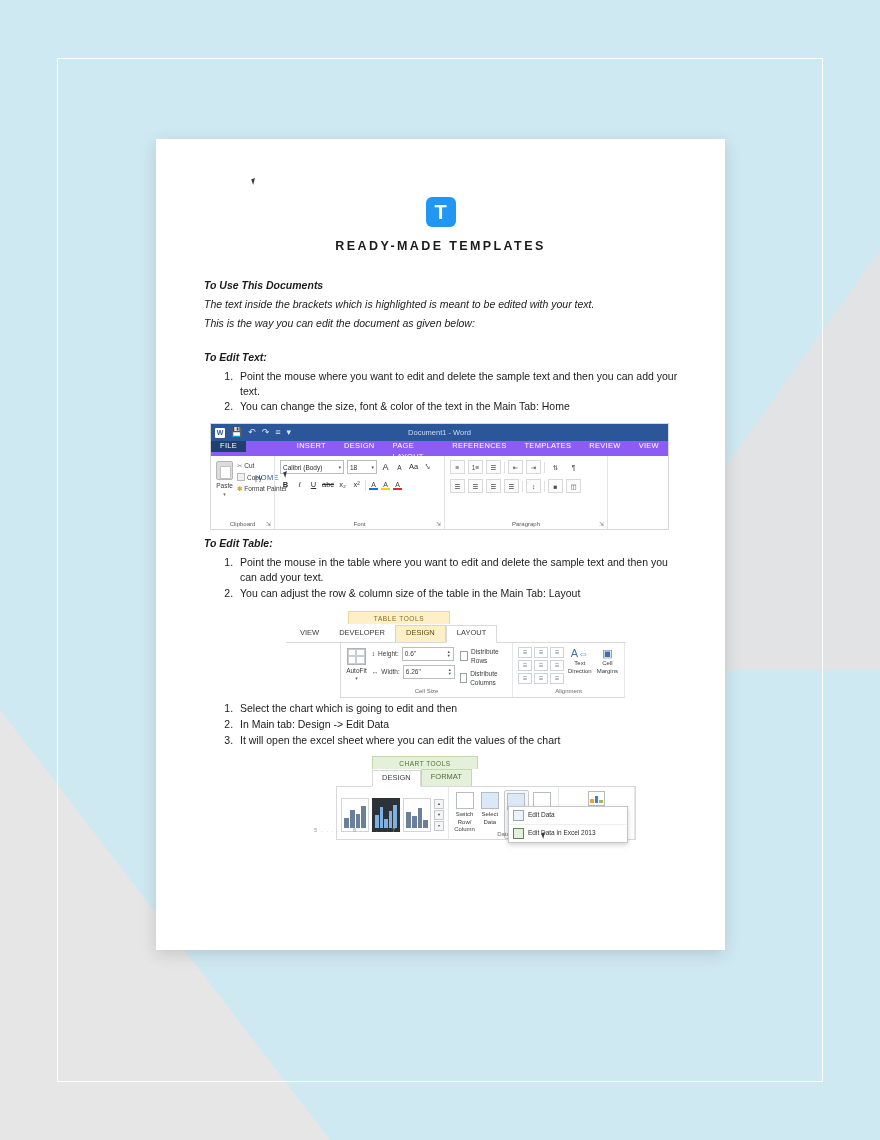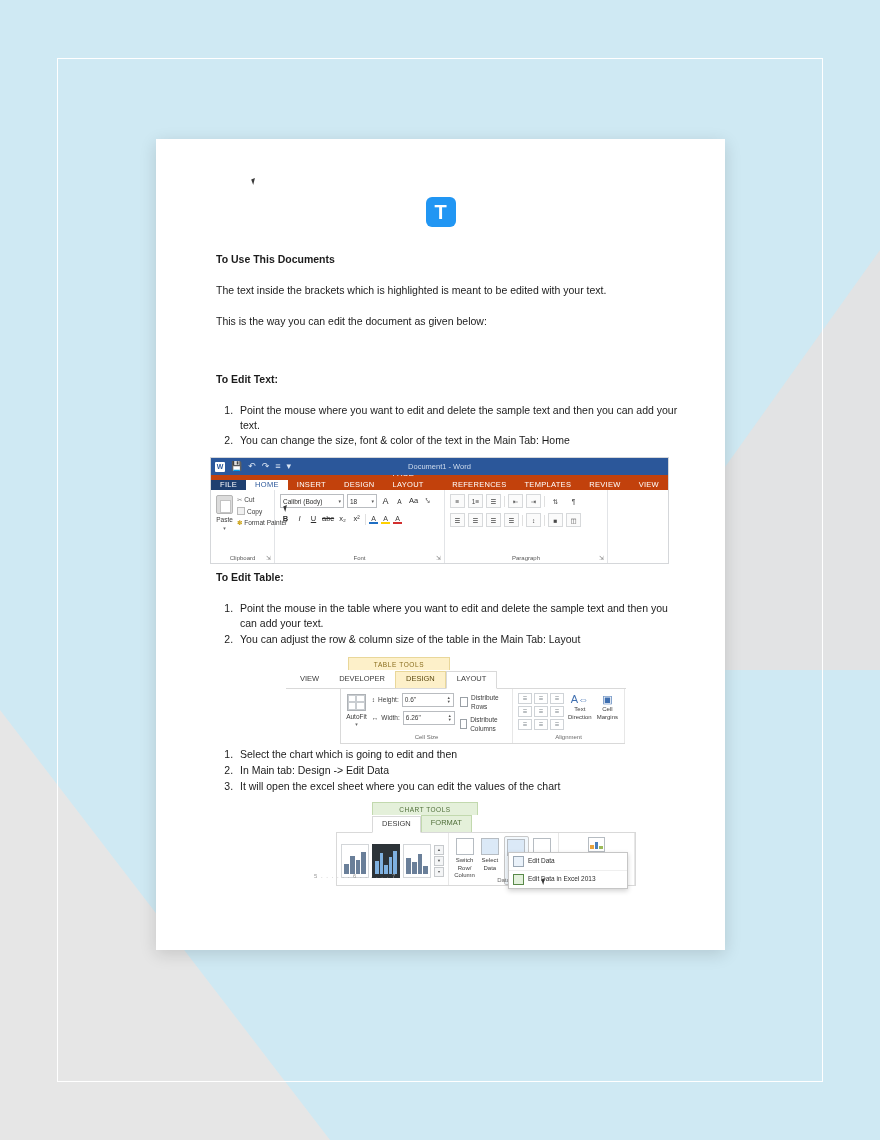--- a/index.html
+++ b/index.html
@@ -89,21 +89,21 @@
   }
 
   
   .doc-body {
     margin-top: 25px;
     font-size: 10.5px;
     color: #1b1b1b;
     line-height: 1.42;
   }
   .h-bold { font-weight: bold; }
-  .para { margin: 16px; }
+  .para { margin: 4px; font-style: italic; }
   .spacer { height: 11px; }
   ol.steps {
     margin: 3px 0 0 0;
     padding-left: 36px;
   }
   ol.steps li {
     margin-bottom: 1px;
     padding-left: 4px;
   }
 
@@ -133,23 +133,23 @@
     font-size: 7px; display: flex; align-items: center; justify-content: center;
     border-radius: 1px; font-weight: bold;
   }
   .qat .gl { color: #dce6f4; font-size: 9px; }
   .qat-title {
     position: absolute; left: 0; right: 0; text-align: center;
     font-size: 7.5px; color: #cddaec;
   }
   .tabs-word {
     display: flex;
-    align-items: flex-end;
+    align-items: flex-start;
     height: 15px;
-    background: #c2410c;
+    background: #8b5cf6;
     font-size: 7.5px;
     color: #ffffff;
   }
   .tabs-word .t {
     padding: 0 9px;
     display: flex; align-items: center;
     letter-spacing: .3px;
   }
   .tabs-word .t.file { background: #1e3f70; }
   .tabs-word .t.active { background: #ffffff; color: #2b579a; margin-top: 32px; }
@@ -366,20 +366,21 @@
 <div class="bg-tri-right"></div>
 <div class="bg-tri-left"></div>
 <div class="bg-frame"></div>
 
 <div class="paper">
   <div class="paper-inner">
 
     <div class="brand">
       <div class="brand-logo">T</div>
     </div>
+    <div class="brand-sub">READY-MADE TEMPLATES</div>
 
     <div class="doc-body">
 
       <p class="para h-bold">To Use This Documents</p>
       <p class="para">The text inside the brackets which is highlighted is meant to be edited with your text.</p>
       <p class="para">This is the way you can edit the document as given below:</p>
 
       <div class="spacer"></div>
 
       <p class="para h-bold">To Edit Text:</p>

